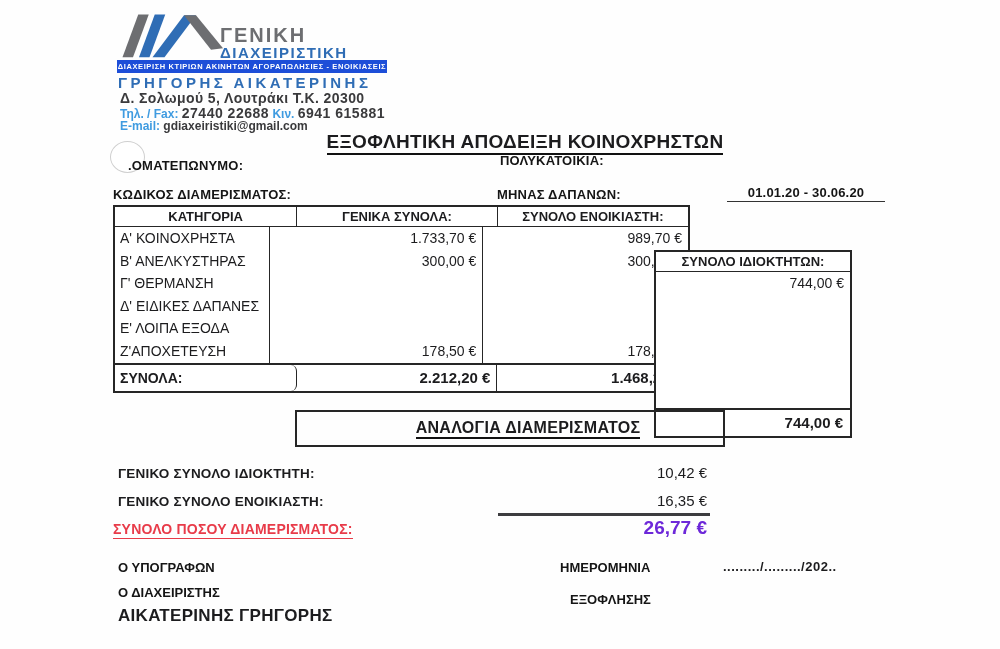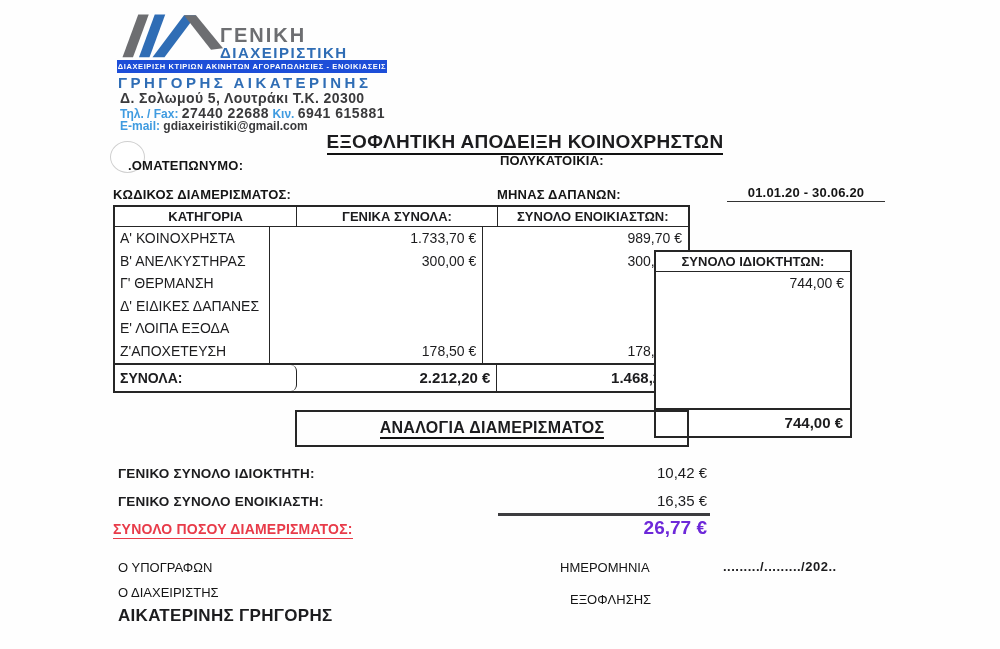--- a/index.html
+++ b/index.html
@@ -56,35 +56,35 @@
   .val{text-align:right;padding-right:6px;}
   .vline{border-right:1.5px solid #262626;}
   .t-foot{display:flex;border-top:2px solid #262626;height:26px;align-items:center;}
   .t-foot .fc{font-weight:bold;font-size:14px;}
   .t-foot .fval{font-size:15px;text-align:right;padding-right:6px;}
   .own-head{display:flex;align-items:center;justify-content:center;height:19px;border-bottom:1.5px solid #262626;font-size:13px;font-weight:bold;}
   .own-body{height:136px;}
   .own-foot{border-top:2px solid #262626;height:26px;line-height:26px;font-weight:bold;font-size:15px;text-align:right;padding-right:7px;}
 
   
-  .ap-box{left:295px;top:410px;width:390px;height:33px;border:2px solid #262626;display:flex;align-items:center;justify-content:center;}
+  .ap-box{left:295px;top:410px;width:390px;height:33px;border:2px solid #262626;display:flex;align-items:center;justify-content:center;padding-left:36px;}
   .ap-box span{font-size:16px;font-weight:bold;border-bottom:2px solid #111;letter-spacing:.3px;}
 
   .sum-lbl{font-size:13.5px;font-weight:bold;letter-spacing:.2px;}
   .sl1{left:118px;top:466px;}
   .sl2{left:118px;top:494px;}
   .sv{width:150px;text-align:right;font-size:15px;}
   .sv1{left:557px;top:464px;}
   .sv2{left:557px;top:492px;}
   .sum-rule{left:498px;top:513px;width:212px;height:2.5px;background:#3d3d40;}
   .grand-lbl{left:113px;top:521px;font-size:14px;font-weight:bold;color:#e83b49;border-bottom:1.5px solid #e83b49;padding-bottom:1px;letter-spacing:.2px;}
   .grand-val{left:527px;top:517px;width:180px;text-align:right;font-size:19px;font-weight:bold;color:#6d28d9;}
 
   
-  .ft{font-size:13px;font-weight:normal;color:#151515;}
+  .ft{font-size:13px;font-weight:bold;color:#151515;}
   .ft1{left:118px;top:560px;}
   .ft2{left:118px;top:585px;}
   .ft-name{left:118px;top:606px;font-size:17px;font-weight:bold;letter-spacing:.3px;}
   .ftd1{left:560px;top:560px;}
   .ftd2{left:570px;top:564px;margin-top:28px;}
   .ft-date{left:723px;top:559px;font-size:13px;font-weight:bold;letter-spacing:.5px;}
 </style>
 </head>
 <body>
 
@@ -121,21 +121,21 @@
   <div class="abs lbl f-name">.ΟΜΑΤΕΠΩΝΥΜΟ:</div>
   <div class="abs lbl f-building">ΠΟΛΥΚΑΤΟΙΚΙΑ:</div>
   <div class="abs lbl f-code">ΚΩΔΙΚΟΣ ΔΙΑΜΕΡΙΣΜΑΤΟΣ:</div>
   <div class="abs lbl f-month">ΜΗΝΑΣ ΔΑΠΑΝΩΝ:</div>
   <div class="abs lbl f-period">01.01.20 - 30.06.20</div>
 
   <div class="abs tbl tbl-main">
     <div class="t-head">
       <div class="hc c1 vline">ΚΑΤΗΓΟΡΙΑ</div>
       <div class="hc c2 vline">ΓΕΝΙΚΑ ΣΥΝΟΛΑ:</div>
-      <div class="hc c3">ΣΥΝΟΛΟ ΕΝΟΙΚΙΑΣΤΩΝ:</div>
+      <div class="hc c3">ΣΥΝΟΛΟ ΕΝΟΙΚΙΑΣΤΗ:</div>
     </div>
     <div class="t-body">
       <div class="col c1 vline">
         <div class="bline cat">Α' ΚΟΙΝΟΧΡΗΣΤΑ</div>
         <div class="bline cat">Β' ΑΝΕΛΚΥΣΤΗΡΑΣ</div>
         <div class="bline cat">Γ' ΘΕΡΜΑΝΣΗ</div>
         <div class="bline cat">Δ' ΕΙΔΙΚΕΣ ΔΑΠΑΝΕΣ</div>
         <div class="bline cat">Ε' ΛΟΙΠΑ ΕΞΟΔΑ</div>
         <div class="bline cat">Ζ'ΑΠΟΧΕΤΕΥΣΗ</div>
       </div>

